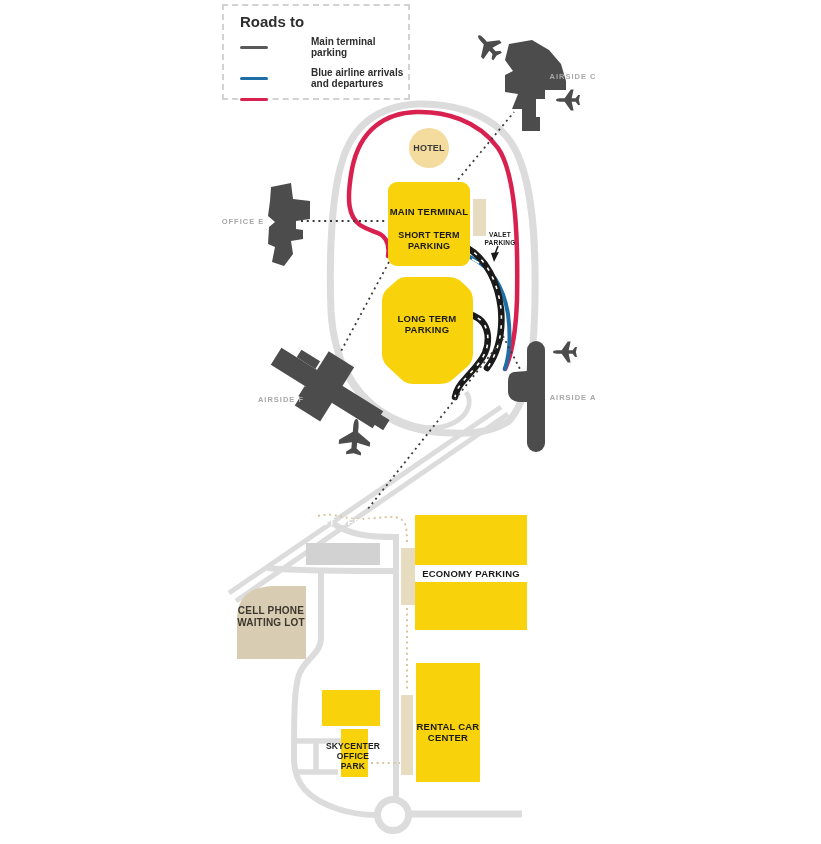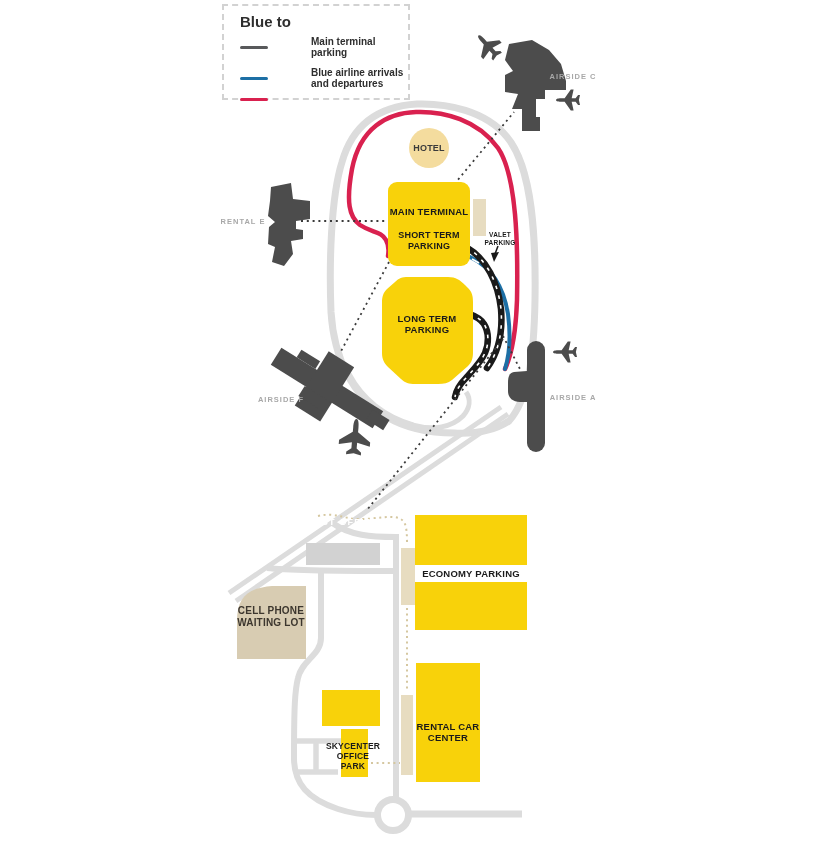--- a/index.html
+++ b/index.html
@@ -111,21 +111,21 @@
     <use href="#plane" transform="translate(355,437) rotate(5) scale(1.2)"></use>
   </g>
 
   <g>
     <path d="M 498,246 L 495,254" stroke="#1a1a1a" stroke-width="1.5" fill="none"></path>
     <polygon points="491,253 499,252 494,262" fill="#1a1a1a"></polygon>
   </g>
 </svg>
 
 <div class="legend">
-  <div class="legend-title">Blue to</div>
+  <div class="legend-title">Roads to</div>
   <div class="legend-row">
     <span class="swatch" style="background: rgb(88, 89, 91);"></span>
     <span class="legend-label">Main terminal parking</span>
   </div>
   <div class="legend-row">
     <span class="swatch" style="background: rgb(29, 111, 165);"></span>
     <span class="legend-label">Blue airline arrivals and departures</span>
   </div>
   <div class="legend-row">
     <span class="swatch" style="background: rgb(217, 33, 79);"></span>
@@ -143,17 +143,17 @@
 <div class="lbl lbl-econ" style="left:471px;top:574px;">ECONOMY PARKING</div>
 <div class="lbl lbl-rental" style="left:448px;top:732px;">RENTAL CAR
 CENTER</div>
 <div class="lbl lbl-sky" style="left:353px;top:756px;">SKYCENTER
 OFFICE
 PARK</div>
 <div class="lbl lbl-cell" style="left:271px;top:617px;">CELL PHONE
 WAITING LOT</div>
 <div class="lbl lbl-post" style="left:343px;top:522px;">POST OFFICE</div>
 <div class="lbl lbl-airside" style="left:573px;top:77px;">AIRSIDE C</div>
-<div class="lbl lbl-airside" style="left:243px;top:222px;">RENTAL E</div>
+<div class="lbl lbl-airside" style="left:243px;top:222px;">OFFICE E</div>
 <div class="lbl lbl-airside" style="left:281px;top:400px;">AIRSIDE F</div>
 <div class="lbl lbl-airside" style="left:573px;top:398px;">AIRSIDE A</div>
 
 </div>
 
 </body></html>

